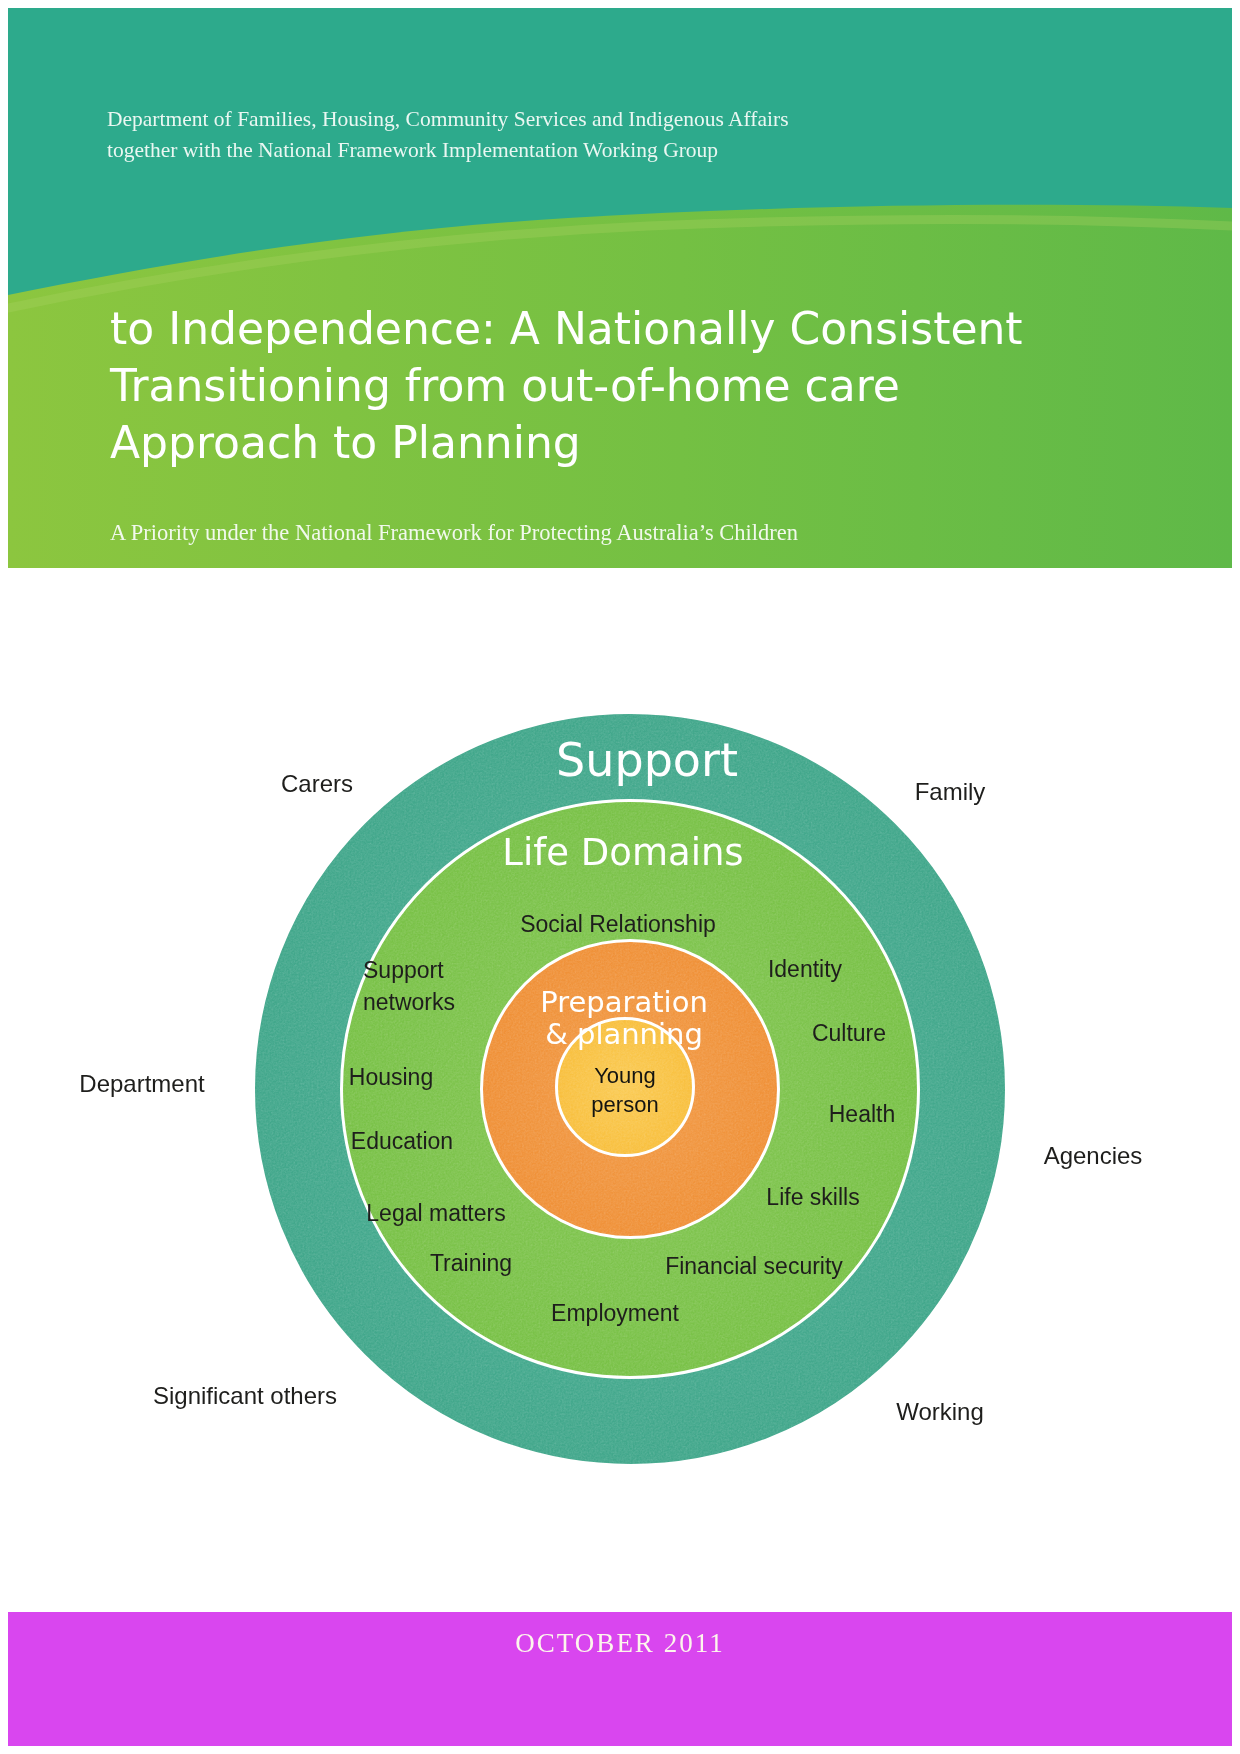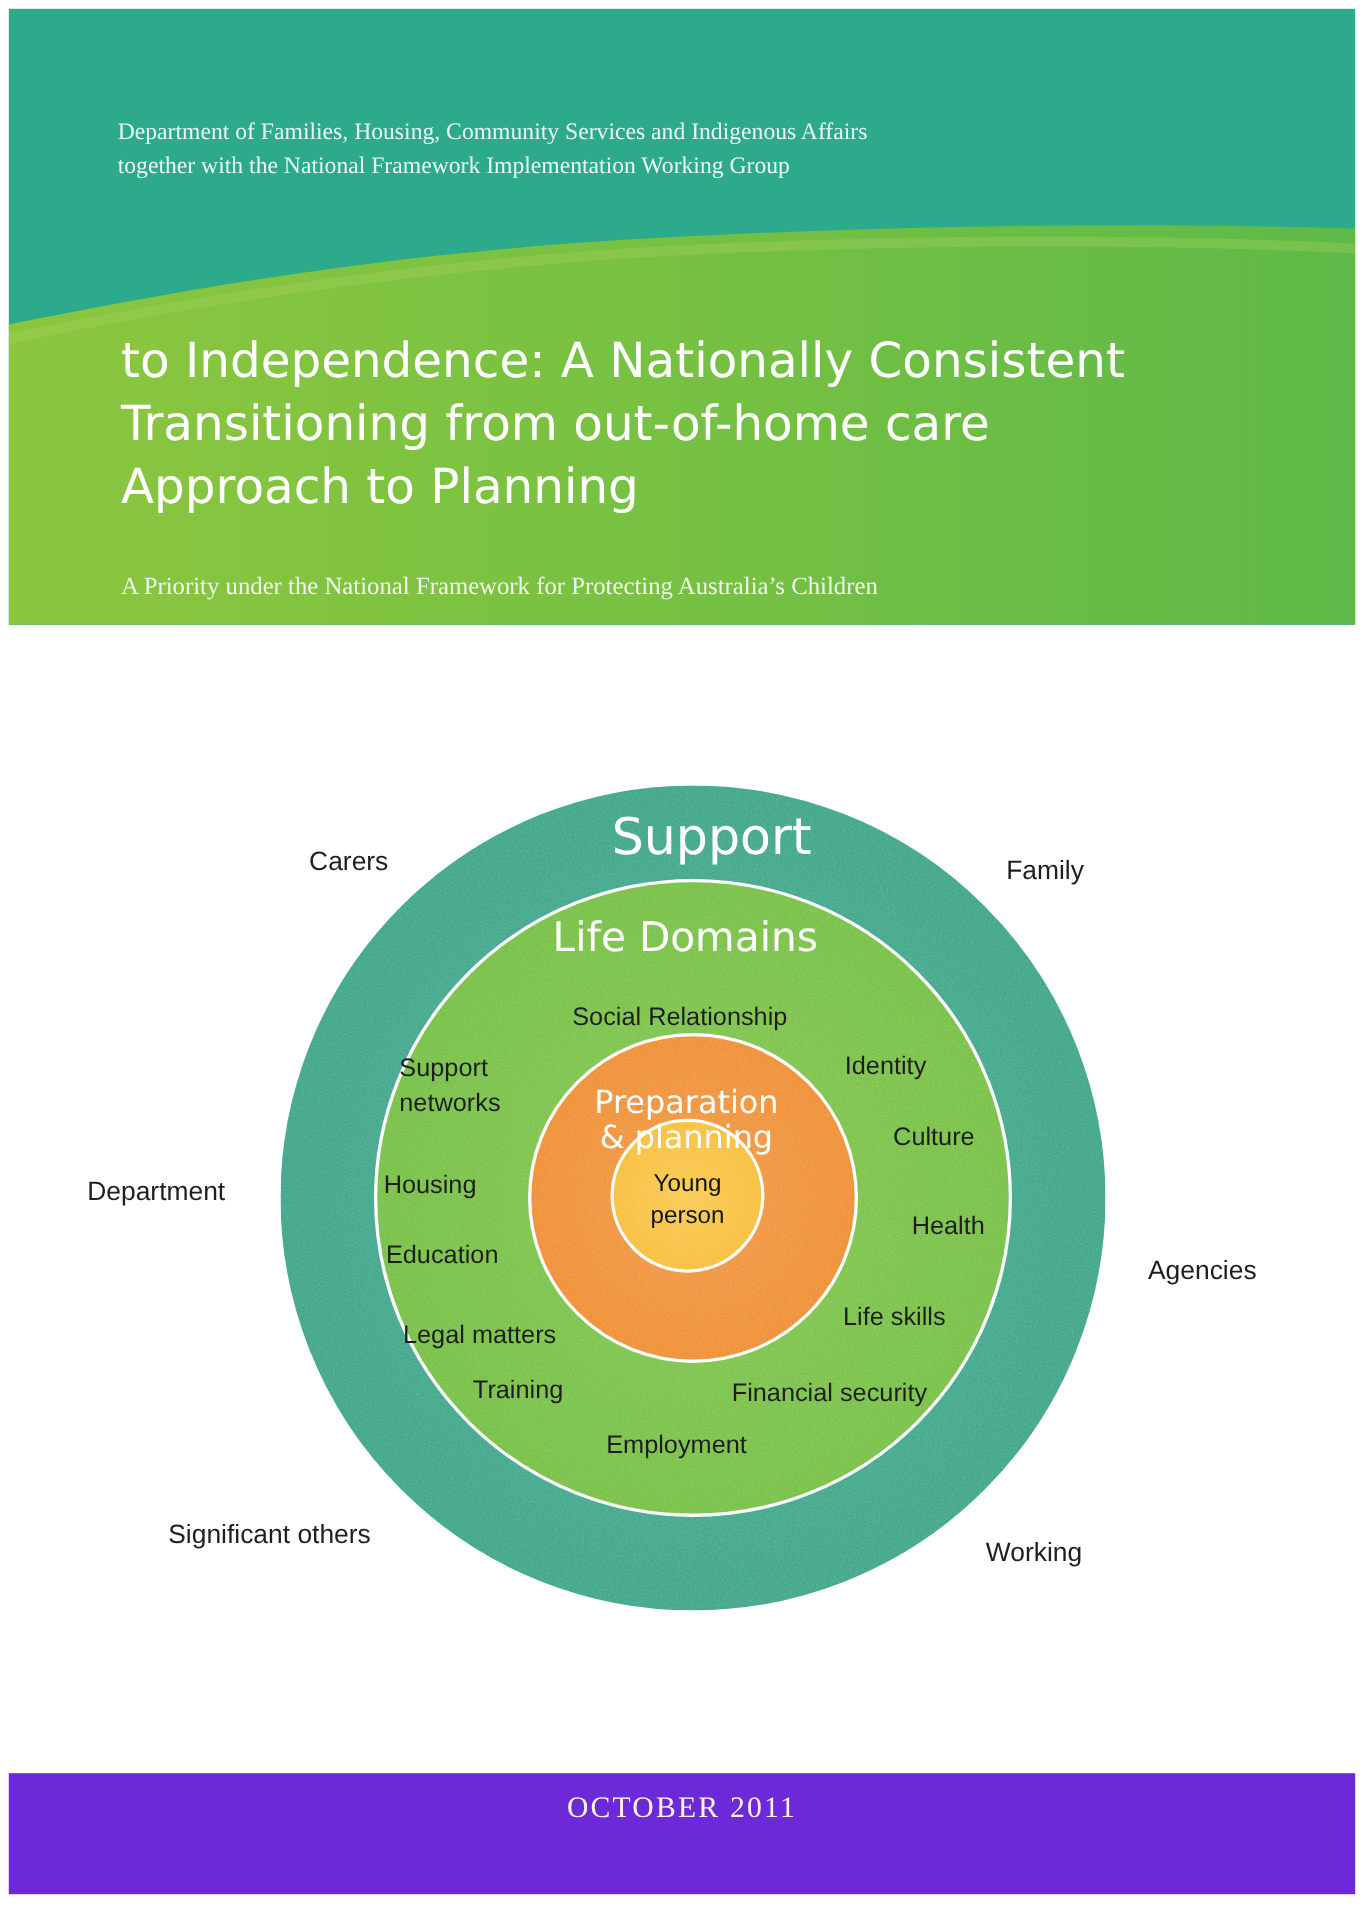--- a/index.html
+++ b/index.html
@@ -11,21 +11,21 @@
   .dept { position:absolute; left:99px; top:96px; color:#EAF7F2;
           font-family:"Liberation Serif", serif; font-size:21.5px; line-height:31px; }
 
   
   .section-yellow { position:absolute; left:8px; top:568px; width:1224px; height:1044px;
       background:radial-gradient(ellipse 900px 760px at 622px 522px,
         #FCF2C4 0%, #FBE095 32%, #FAD express 0, #FAD36B 52%, #F9C74A 70%, #F7B531 88%, #F5A928 100%);
   }
 
   
-  .bar-orange { position:absolute; left:8px; top:1612px; width:1224px; height:110px; background:#6d28d9; }
+  .bar-orange { position:absolute; left:8px; top:1612px; width:1224px; height:134px; background:#d946ef; }
   .footer-date { position:absolute; left:0; top:16px; width:100%; text-align:center; color:#FDF6EC;
       font-family:"Liberation Serif", serif; font-size:27px; letter-spacing:2px; }
 
   
   .green-band-svg { position:absolute; left:8px; top:190px; width:1224px; height:378px; }
 
   .title { position:absolute; left:110px; top:300px; color:#ffffff;
       font-family:"DejaVu Sans", sans-serif; font-size:44px; line-height:57px; letter-spacing:0px; }
   .subtitle { position:absolute; left:110px; top:520px; color:#F1F9EC;
       font-family:"Liberation Serif", serif; font-size:22.5px; }

